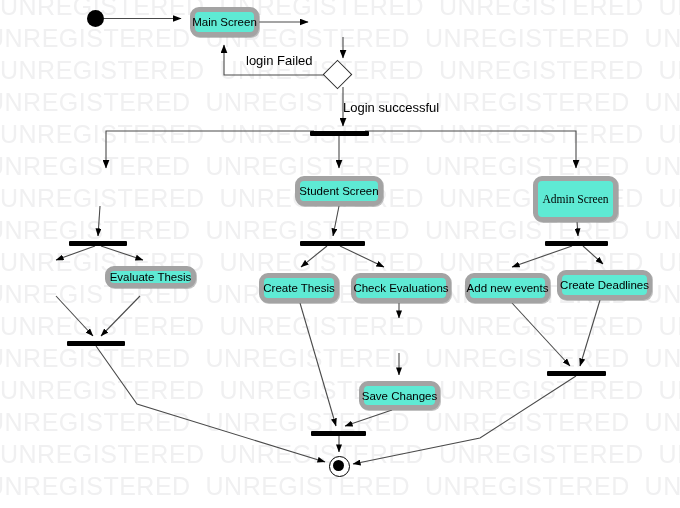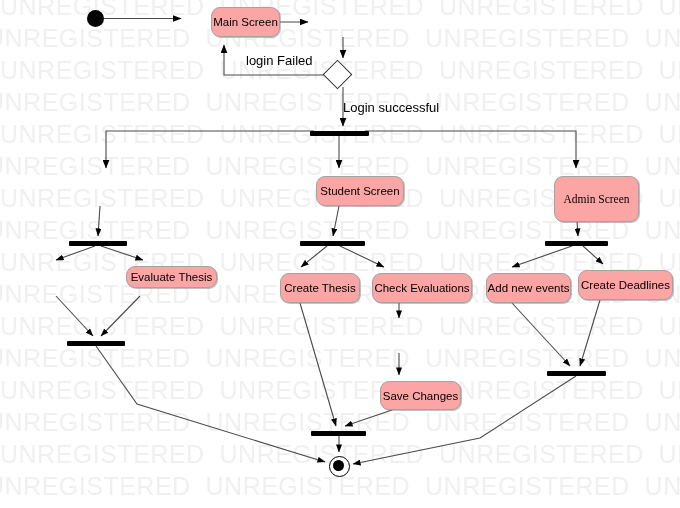--- a/index.html
+++ b/index.html
@@ -49,33 +49,32 @@
     position: absolute;
     left: 0;
     top: 0;
     width: 680px;
     height: 508px;
     z-index: 3;
   }
   .act-node {
     position: absolute;
     box-sizing: border-box;
-    border: 1px solid #a3a3a3;
+    border: 5px solid #a3a3a3;
     border-radius: 9px;
-    background: #fca5a5;
+    background: #5eead4;
     color: #000000;
     font-family: "Liberation Sans", sans-serif;
     font-size: 11.5px;
     display: flex;
     align-items: center;
     justify-content: center;
     text-align: center;
     white-space: nowrap;
     box-shadow: 1px 1px 0 rgba(120,120,120,0.45);
-    margin-left: 21px;
   }
   .bar-node {
     position: absolute;
     background: #000000;
     height: 5px;
     border-radius: 1px;
   }
   .initial-node {
     position: absolute;
     background: #000000;

